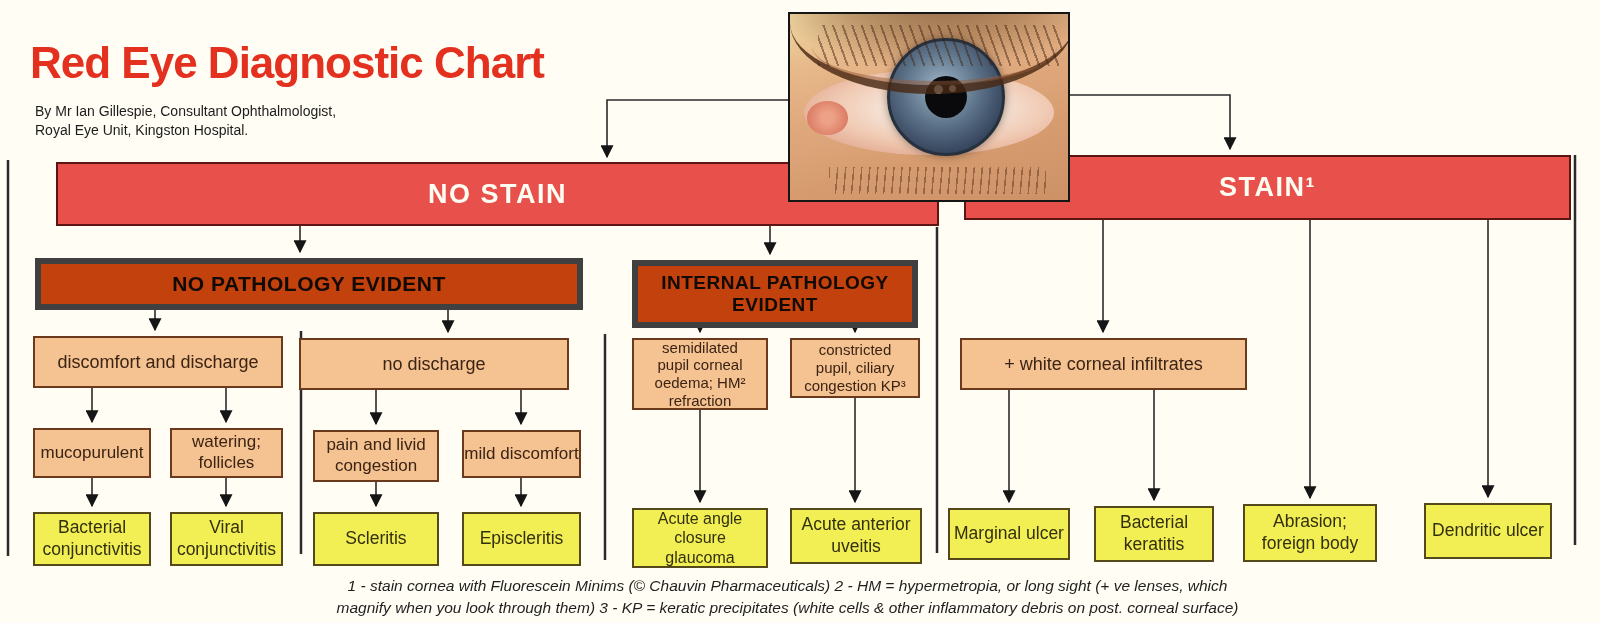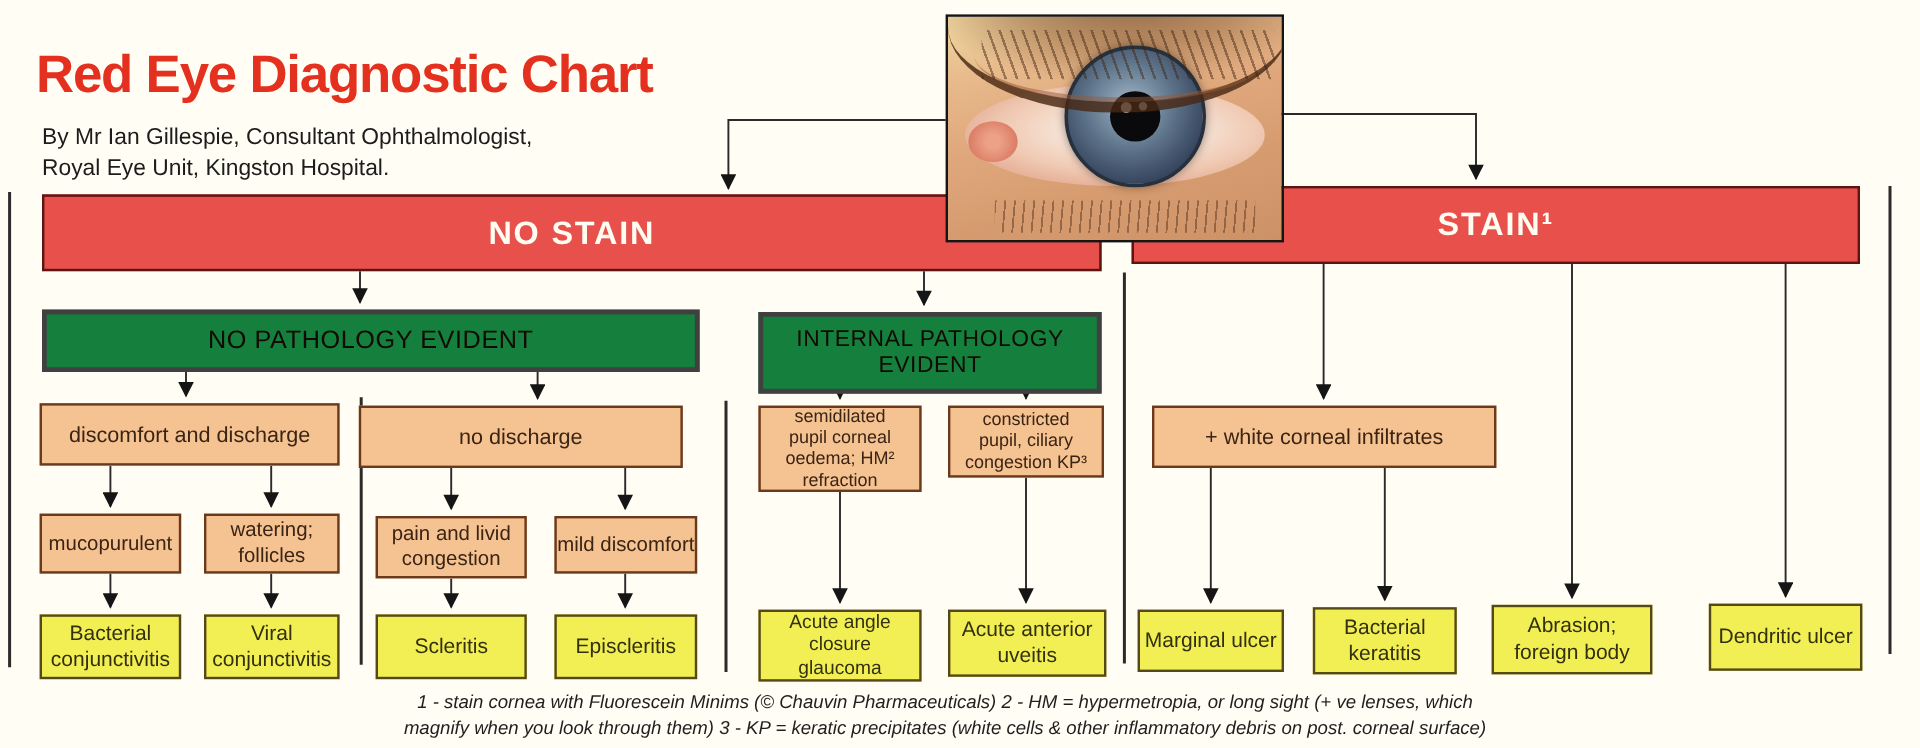--- a/index.html
+++ b/index.html
@@ -1,28 +1,28 @@
 <!DOCTYPE html>
 <html><head>
 <meta charset="utf-8">
 <style>
   html,body{margin:0;padding:0;background:#fffdf4;}
   #chart{position:relative;width:1600px;height:623px;background:#fffdf4;overflow:hidden;
          font-family:"Liberation Sans",sans-serif;}
   .page-title{position:absolute;left:30px;top:38px;font-family:Liberation Sans, sans-serif;
               font-weight:bold;font-size:44px;color:#e4301f;letter-spacing:-1px;}
-  .byline{position:absolute;left:35px;top:102px;font-size:19px;line-height:1.35;color:#1c1c1c;
+  .byline{position:absolute;left:35px;top:102px;font-size:14px;line-height:1.35;color:#1c1c1c;
           white-space:pre-line;}
   .footnote{position:absolute;left:250px;top:575px;width:1075px;text-align:center;
             font-style:italic;font-size:15.5px;line-height:1.45;color:#1f1f1f;white-space:pre-line;}
   .box{position:absolute;display:flex;align-items:center;justify-content:center;
        text-align:center;white-space:pre-line;box-sizing:border-box;z-index:3;}
   .bar{background:#e8504c;border:2px solid #5c1512;color:#fffdf2;font-weight:bold;
-       font-size:27px;letter-spacing:1.5px;z-index:2;}
-  .hdr{background:#15803d;border:4px solid #404040;color:#120a04;font-weight:normal;
+       font-size:27px;letter-spacing:1.5px;z-index:2;margin-left:21px;}
+  .hdr{background:#c2410c;border:6px solid #404040;color:#120a04;font-weight:bold;
        font-size:21px;letter-spacing:.5px;line-height:1.15;}
   .hdr.small{font-size:19px;}
   .cond{background:#f5c292;border:2px solid #6b3a1c;color:#3b2413;font-size:18px;line-height:1.25;}
   .cond.small{font-size:15px;line-height:1.18;}
   .cond.mid{font-size:17px;line-height:1.22;}
   .diag{background:#f2ef55;border:2px solid #55491b;color:#33300e;font-size:17.5px;line-height:1.25;}
   .diag.small{font-size:16px;line-height:1.2;}
   svg.connectors{position:absolute;left:0;top:0;z-index:1;}
   
   .eye-photo{position:absolute;left:788px;top:12px;width:278px;height:186px;

